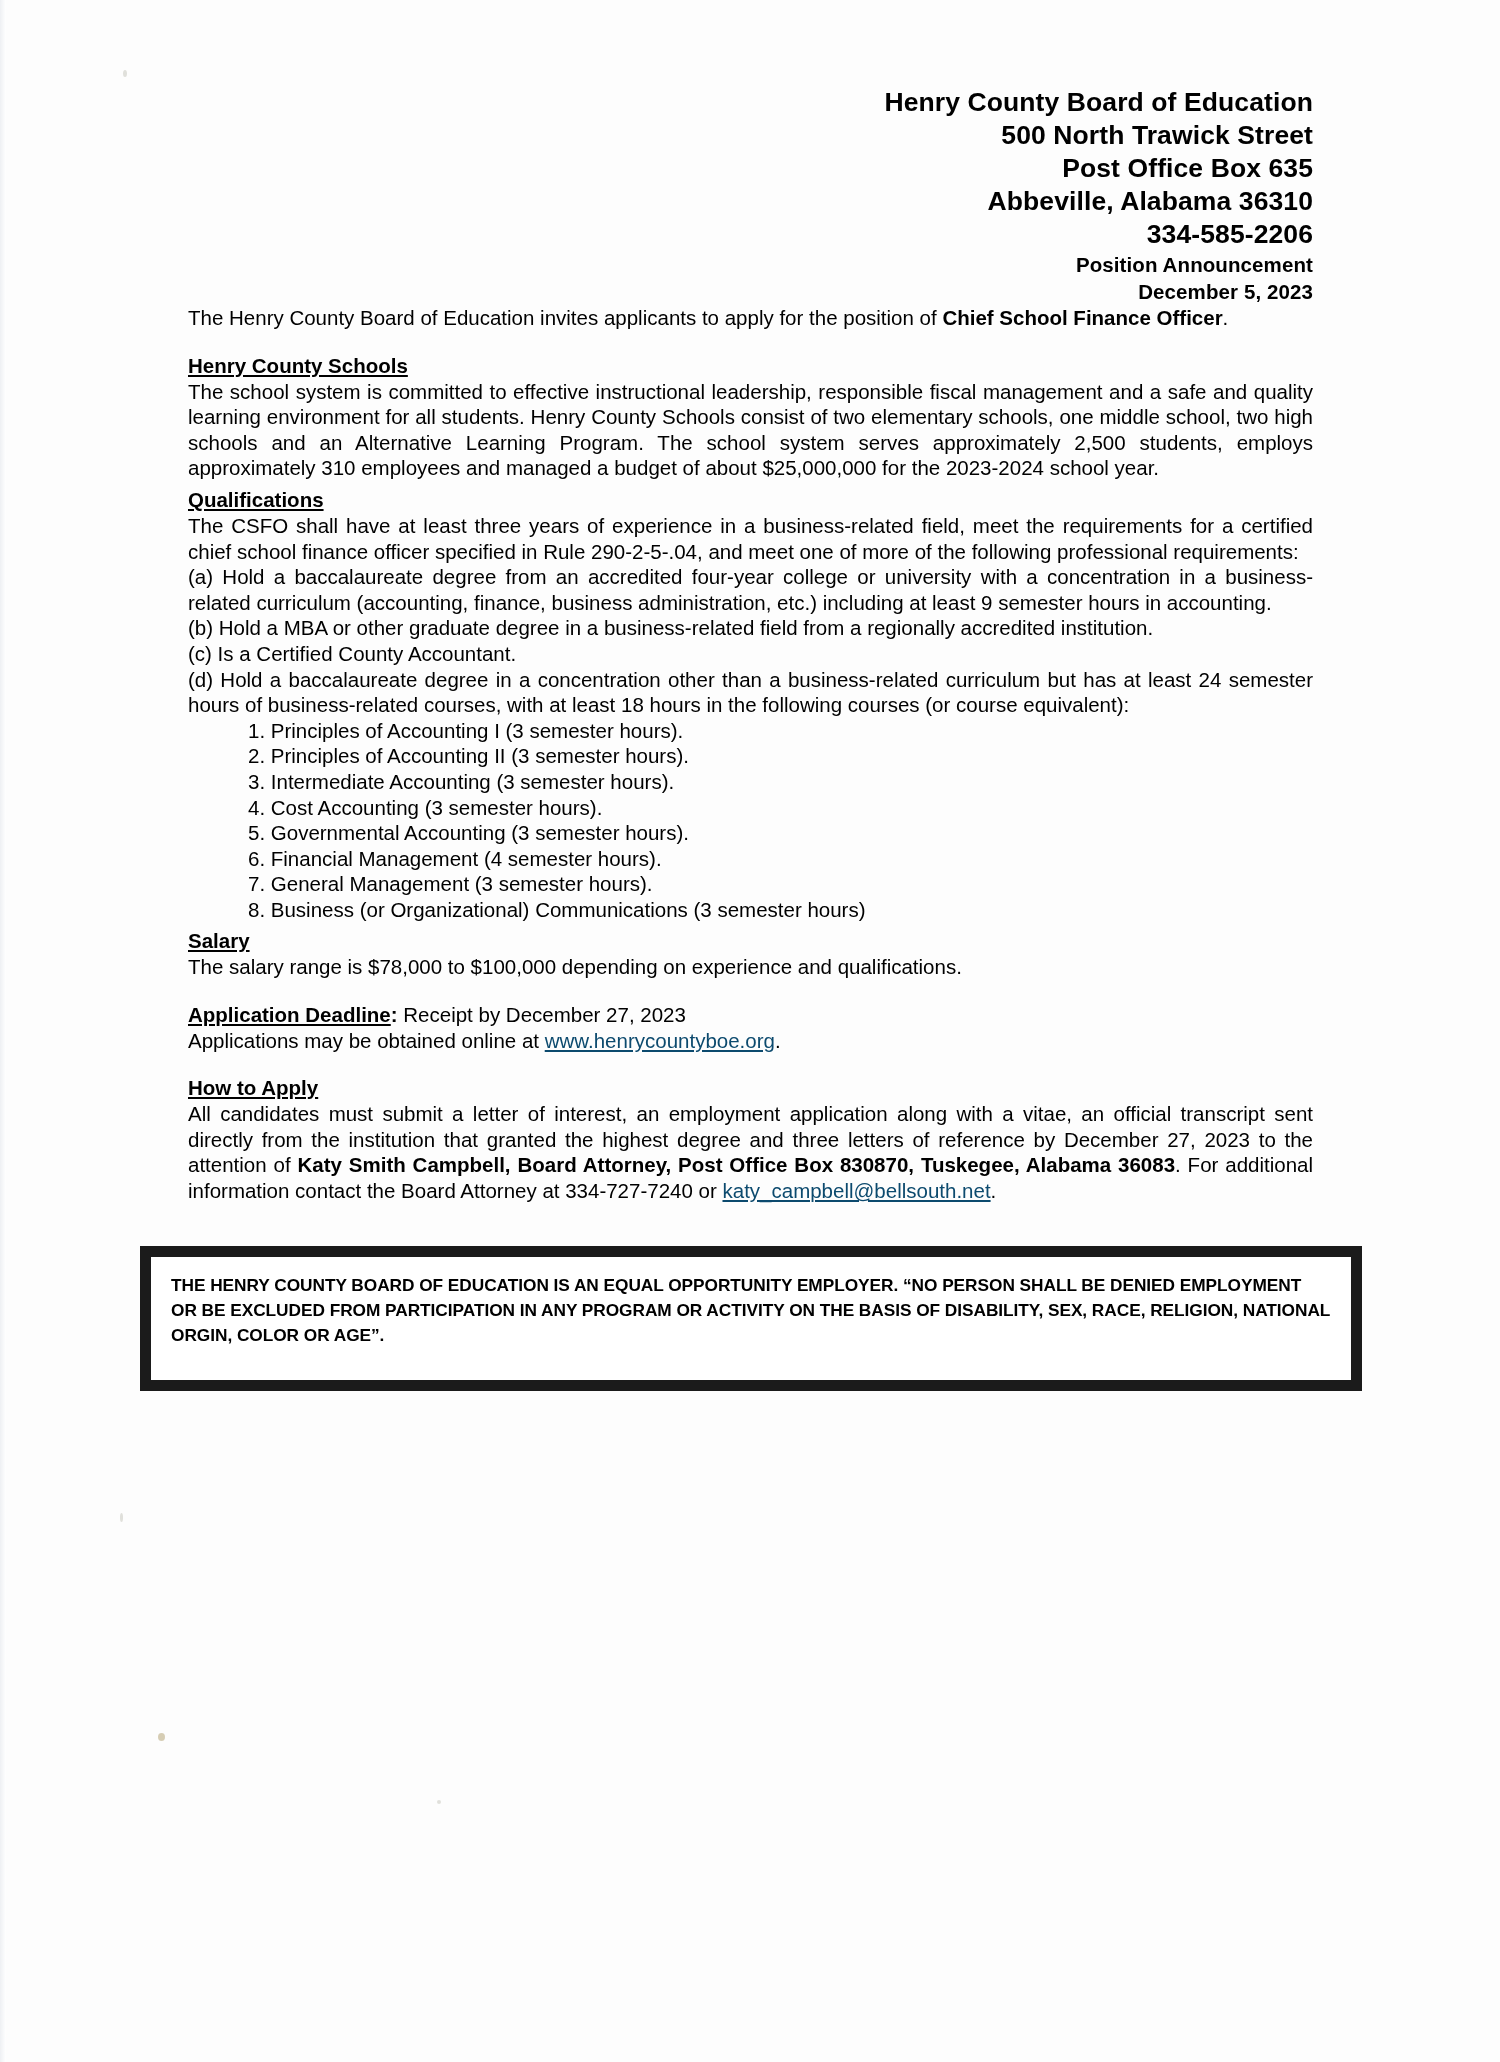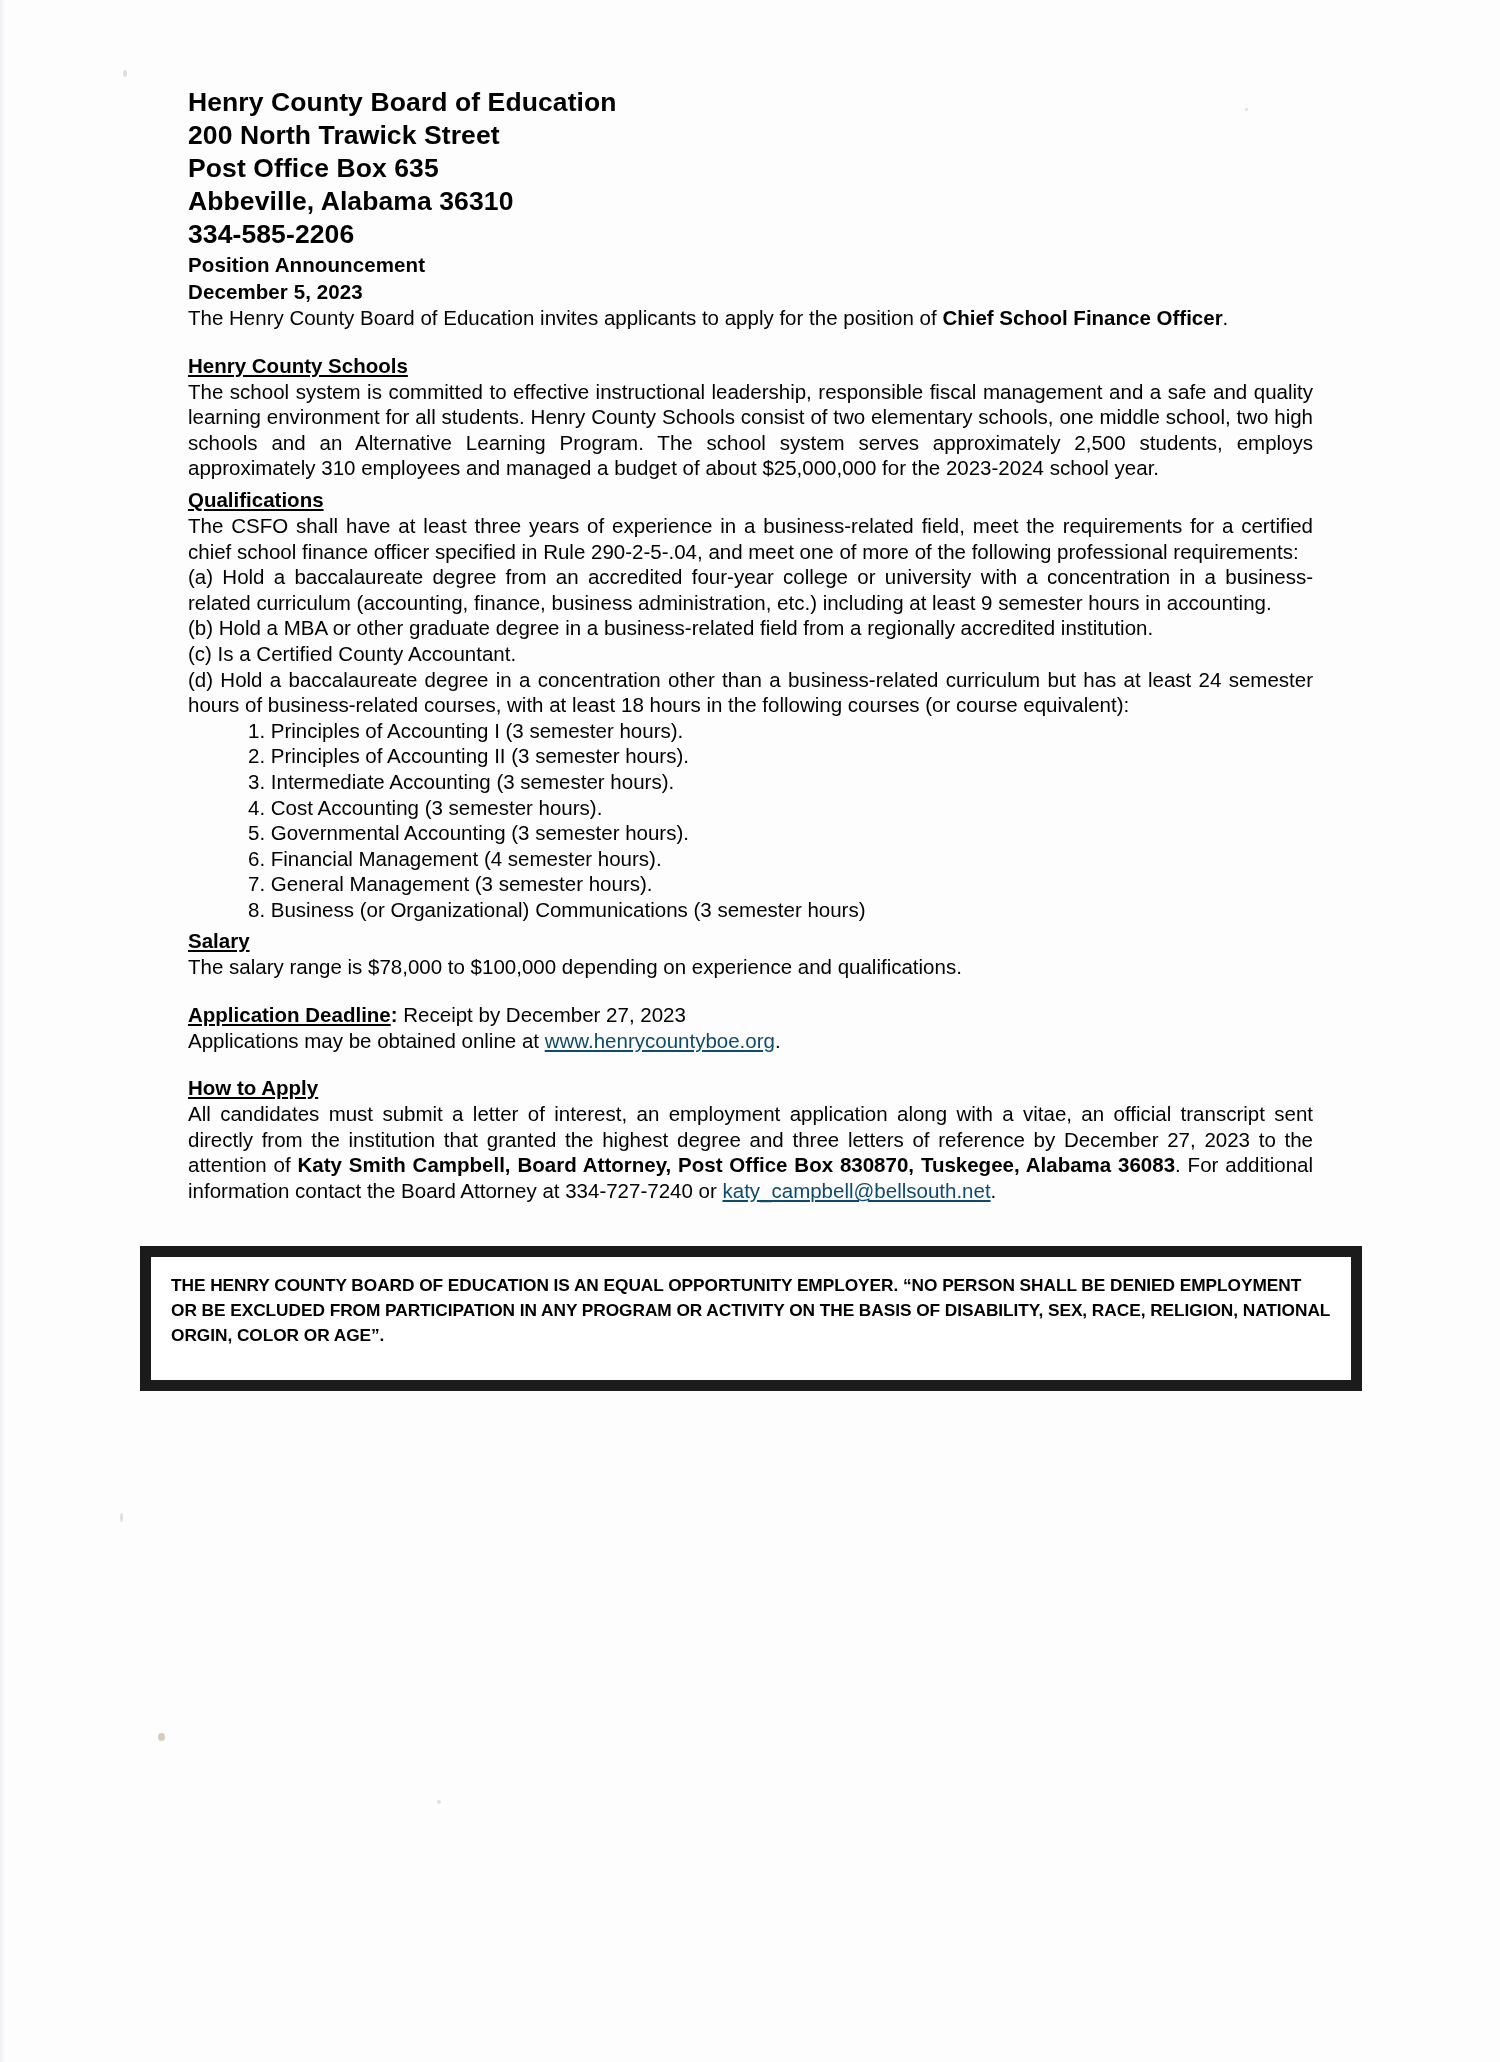--- a/index.html
+++ b/index.html
@@ -35,21 +35,21 @@
   }
   .content {
     position: absolute;
     left: 188px;
     top: 86px;
     width: 1125px;
   }
 
   
   .hdr {
-    text-align: left;
+    text-align: right;
     font-weight: bold;
     letter-spacing: .1px;
   }
   .hdr-line-1 { font-size: 26.5px; line-height: 33px; }
   .hdr-line-2 { font-size: 26.5px; line-height: 33px; }
   .hdr-line-3 { font-size: 26.5px; line-height: 33px; }
   .hdr-line-4 { font-size: 26.5px; line-height: 33px; }
   .hdr-line-5 { font-size: 26.5px; line-height: 33px; }
   .hdr-sub    { font-size: 20.5px; line-height: 27px; }
   .hdr-date   { font-size: 20.5px; line-height: 27px; }
@@ -125,21 +125,21 @@
   <span class="speckle" style="left:123px;top:70px;width:4px;height:7px;"></span>
   <span class="speckle" style="left:1245px;top:108px;width:3px;height:3px;"></span>
   <span class="speckle" style="left:120px;top:1513px;width:3px;height:9px;"></span>
   <span class="speckle" style="left:158px;top:1733px;width:7px;height:8px;background:#b6a678;"></span>
   <span class="speckle" style="left:437px;top:1800px;width:4px;height:4px;"></span>
 
   <div class="content">
 
     <div>
       <div class="hdr hdr-line-1">Henry County Board of Education</div>
-      <div class="hdr hdr-line-2">200 North Trawick Street</div>
+      <div class="hdr hdr-line-2">500 North Trawick Street</div>
       <div class="hdr hdr-line-3">Post Office Box 635</div>
       <div class="hdr hdr-line-4">Abbeville, Alabama 36310</div>
       <div class="hdr hdr-line-5">334-585-2206</div>
       <div class="hdr hdr-sub">Position Announcement</div>
       <div class="hdr hdr-date">December 5, 2023</div>
     </div>
 
     <p class="para left intro"><span>The Henry County Board of Education invites applicants to apply for the position of </span><span class="b">Chief School Finance Officer</span><span>.</span></p>
 
     <div class="sect-head">Henry County Schools</div>

